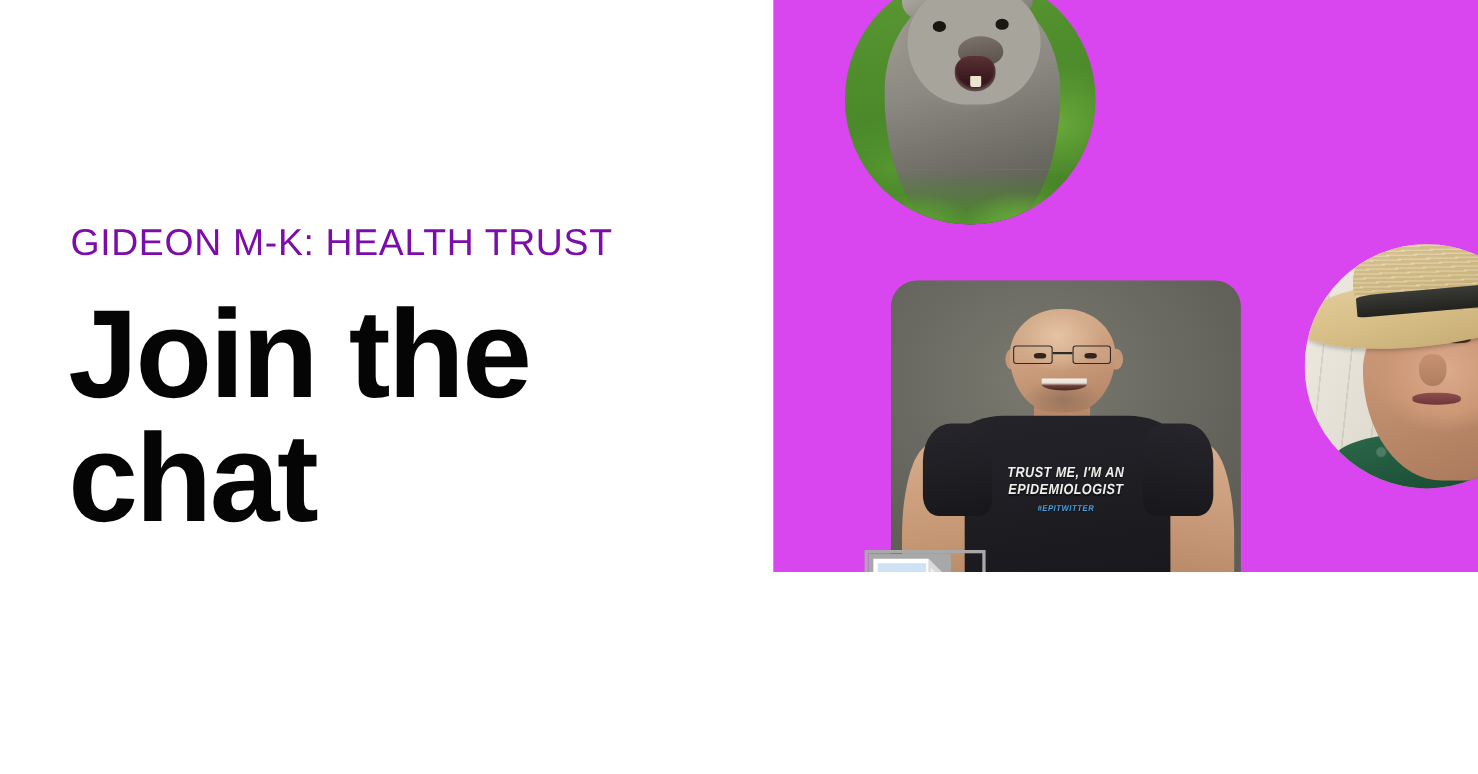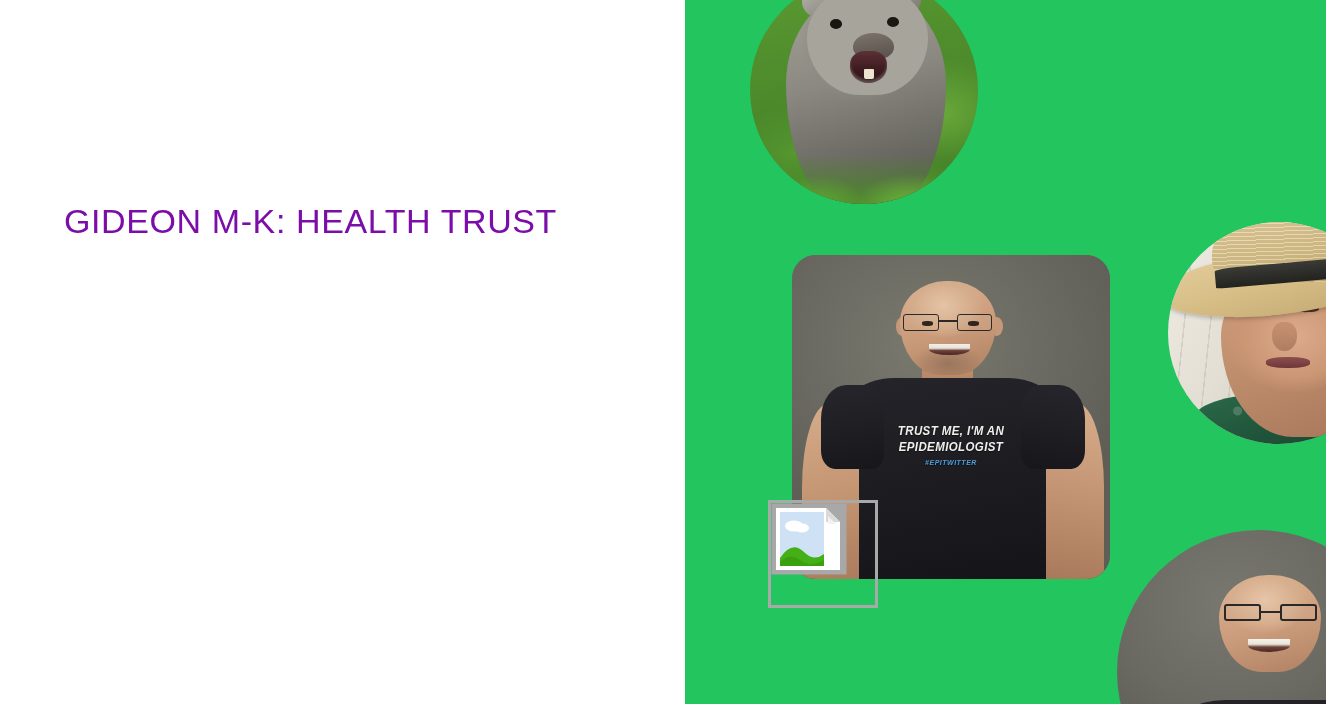--- a/index.html
+++ b/index.html
@@ -48,25 +48,25 @@
     font-size: 114px;
     line-height: 0.99;
     font-weight: 700;
     letter-spacing: -2.2px;
     color: #050505;
   }
 
   
   .right-panel {
     position: absolute;
-    left: 685px;
+    left: 703px;
     top: 0;
     width: 641px;
-    height: 704px;
-    background: #22c55e;
+    height: 520px;
+    background: #d946ef;
     overflow: hidden;
   }
 
   .avatar {
     position: absolute;
     border-radius: 50%;
     overflow: hidden;
   }
 
   
@@ -580,20 +580,21 @@
   }
   .ph-icon svg { display: block; width: 100%; height: 100%; }
 </style>
 </head>
 <body>
 
 <div class="page">
 
   <div class="left-panel">
     <div class="eyebrow">GIDEON M-K: HEALTH TRUST</div>
+    <div class="headline">Join the chat</div>
   </div>
 
   <div class="right-panel">
 
     <div class="avatar avatar-wombat">
       <div class="wombat-art">
         <div class="wombat-body"></div>
         <div class="wombat-ear-l"></div>
         <div class="wombat-ear-r"></div>
         <div class="wombat-head"></div>

